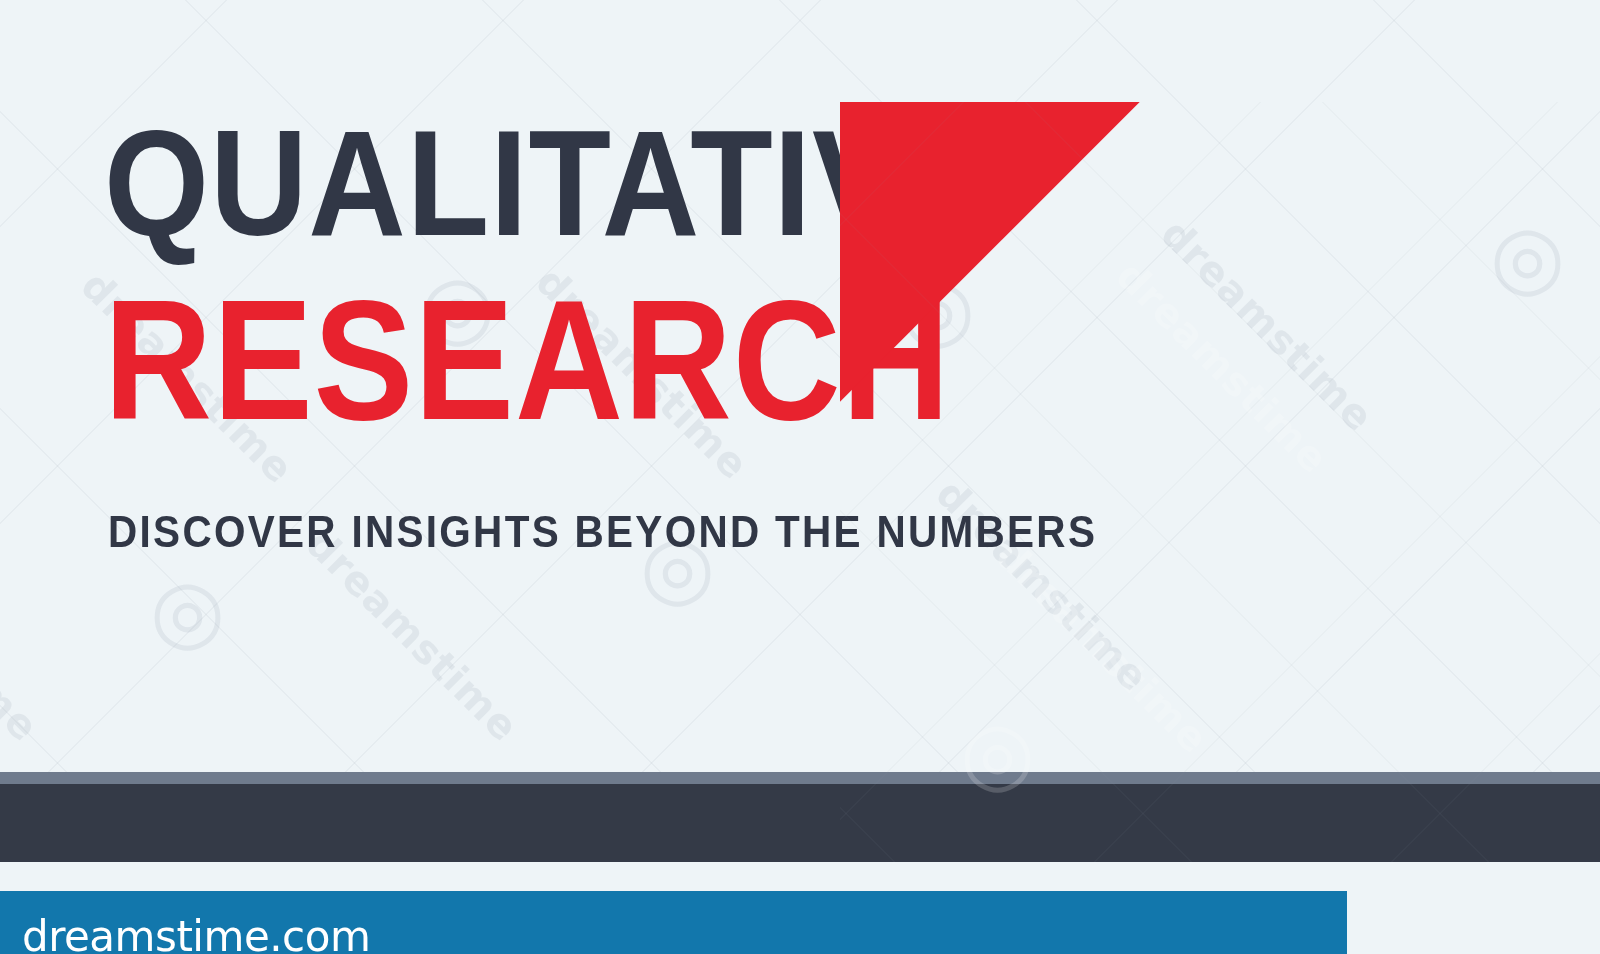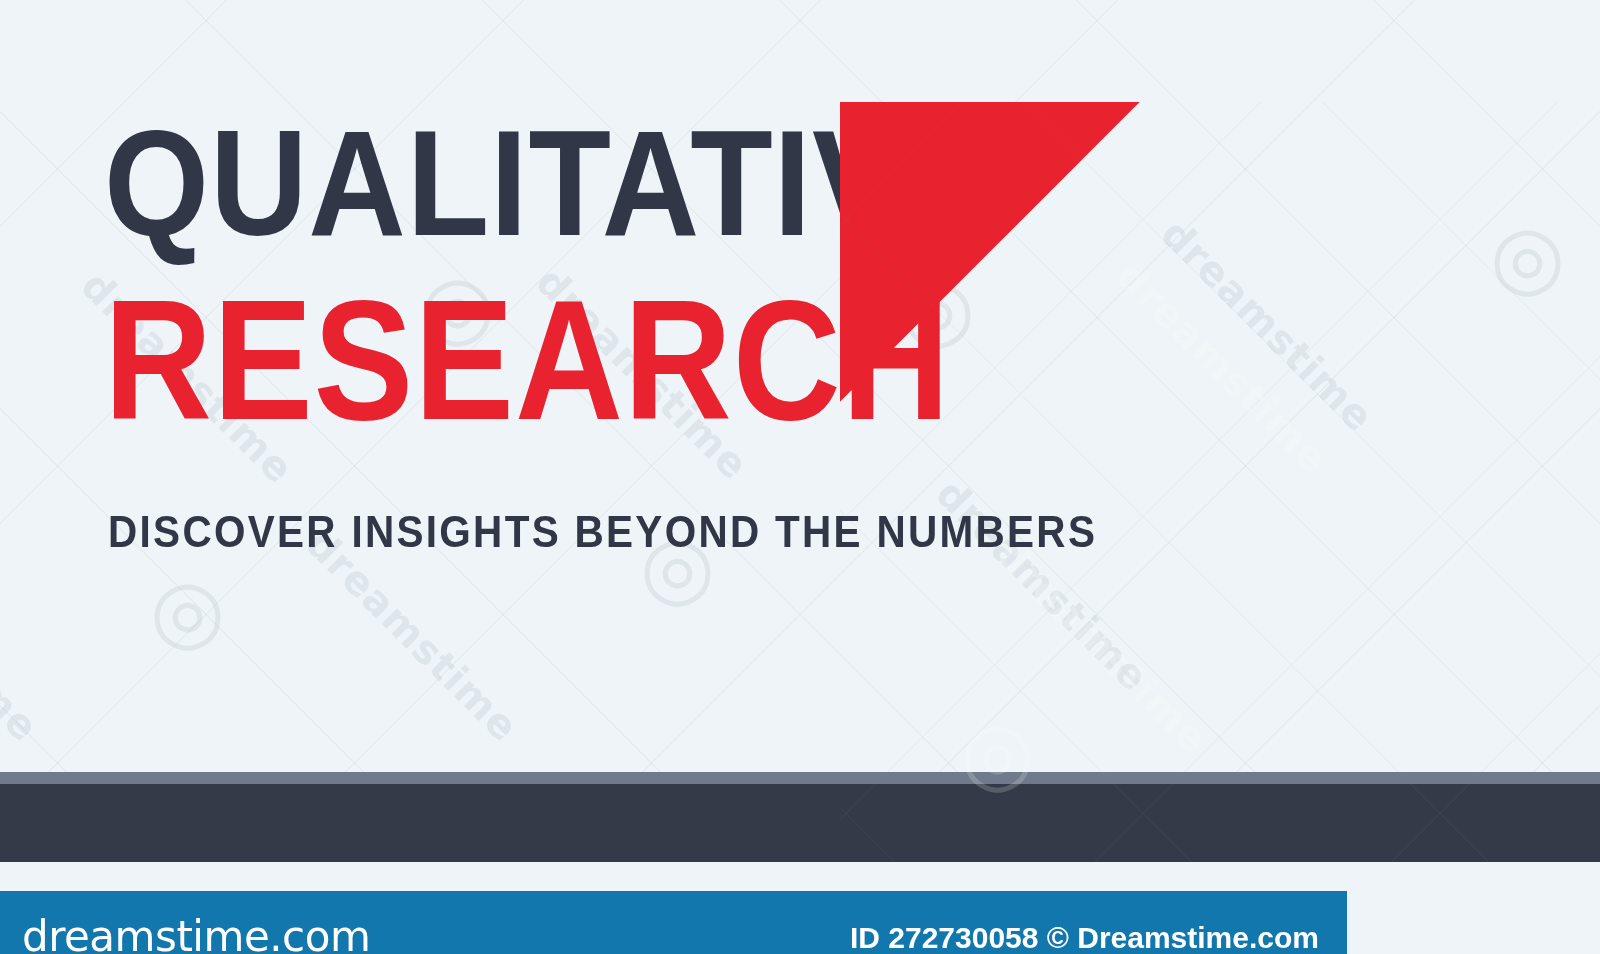--- a/index.html
+++ b/index.html
@@ -232,16 +232,15 @@
       <div class="hatch" style="left:-400px; top:-400px;"></div>
       <div class="wm-word on-red" style="left:300px; top:150px; font-size:40px;">dreamstime</div>
       <div class="wm-word on-red" style="left:180px; top:430px; font-size:40px;">dreamstime</div>
       <div class="wm-spiral on-red" style="left:120px; top:600px; font-size:86px; color:rgba(255,255,255,.18);">◎</div>
     </div>
 
   </div>
 
   <div id="footer">
     <span class="footer-logo">dreamstime.com</span>
-    <span class="footer-id">ID 272730058 © Dreamstime.com</span>
   </div>
 
 </div>
 
 </body></html>

